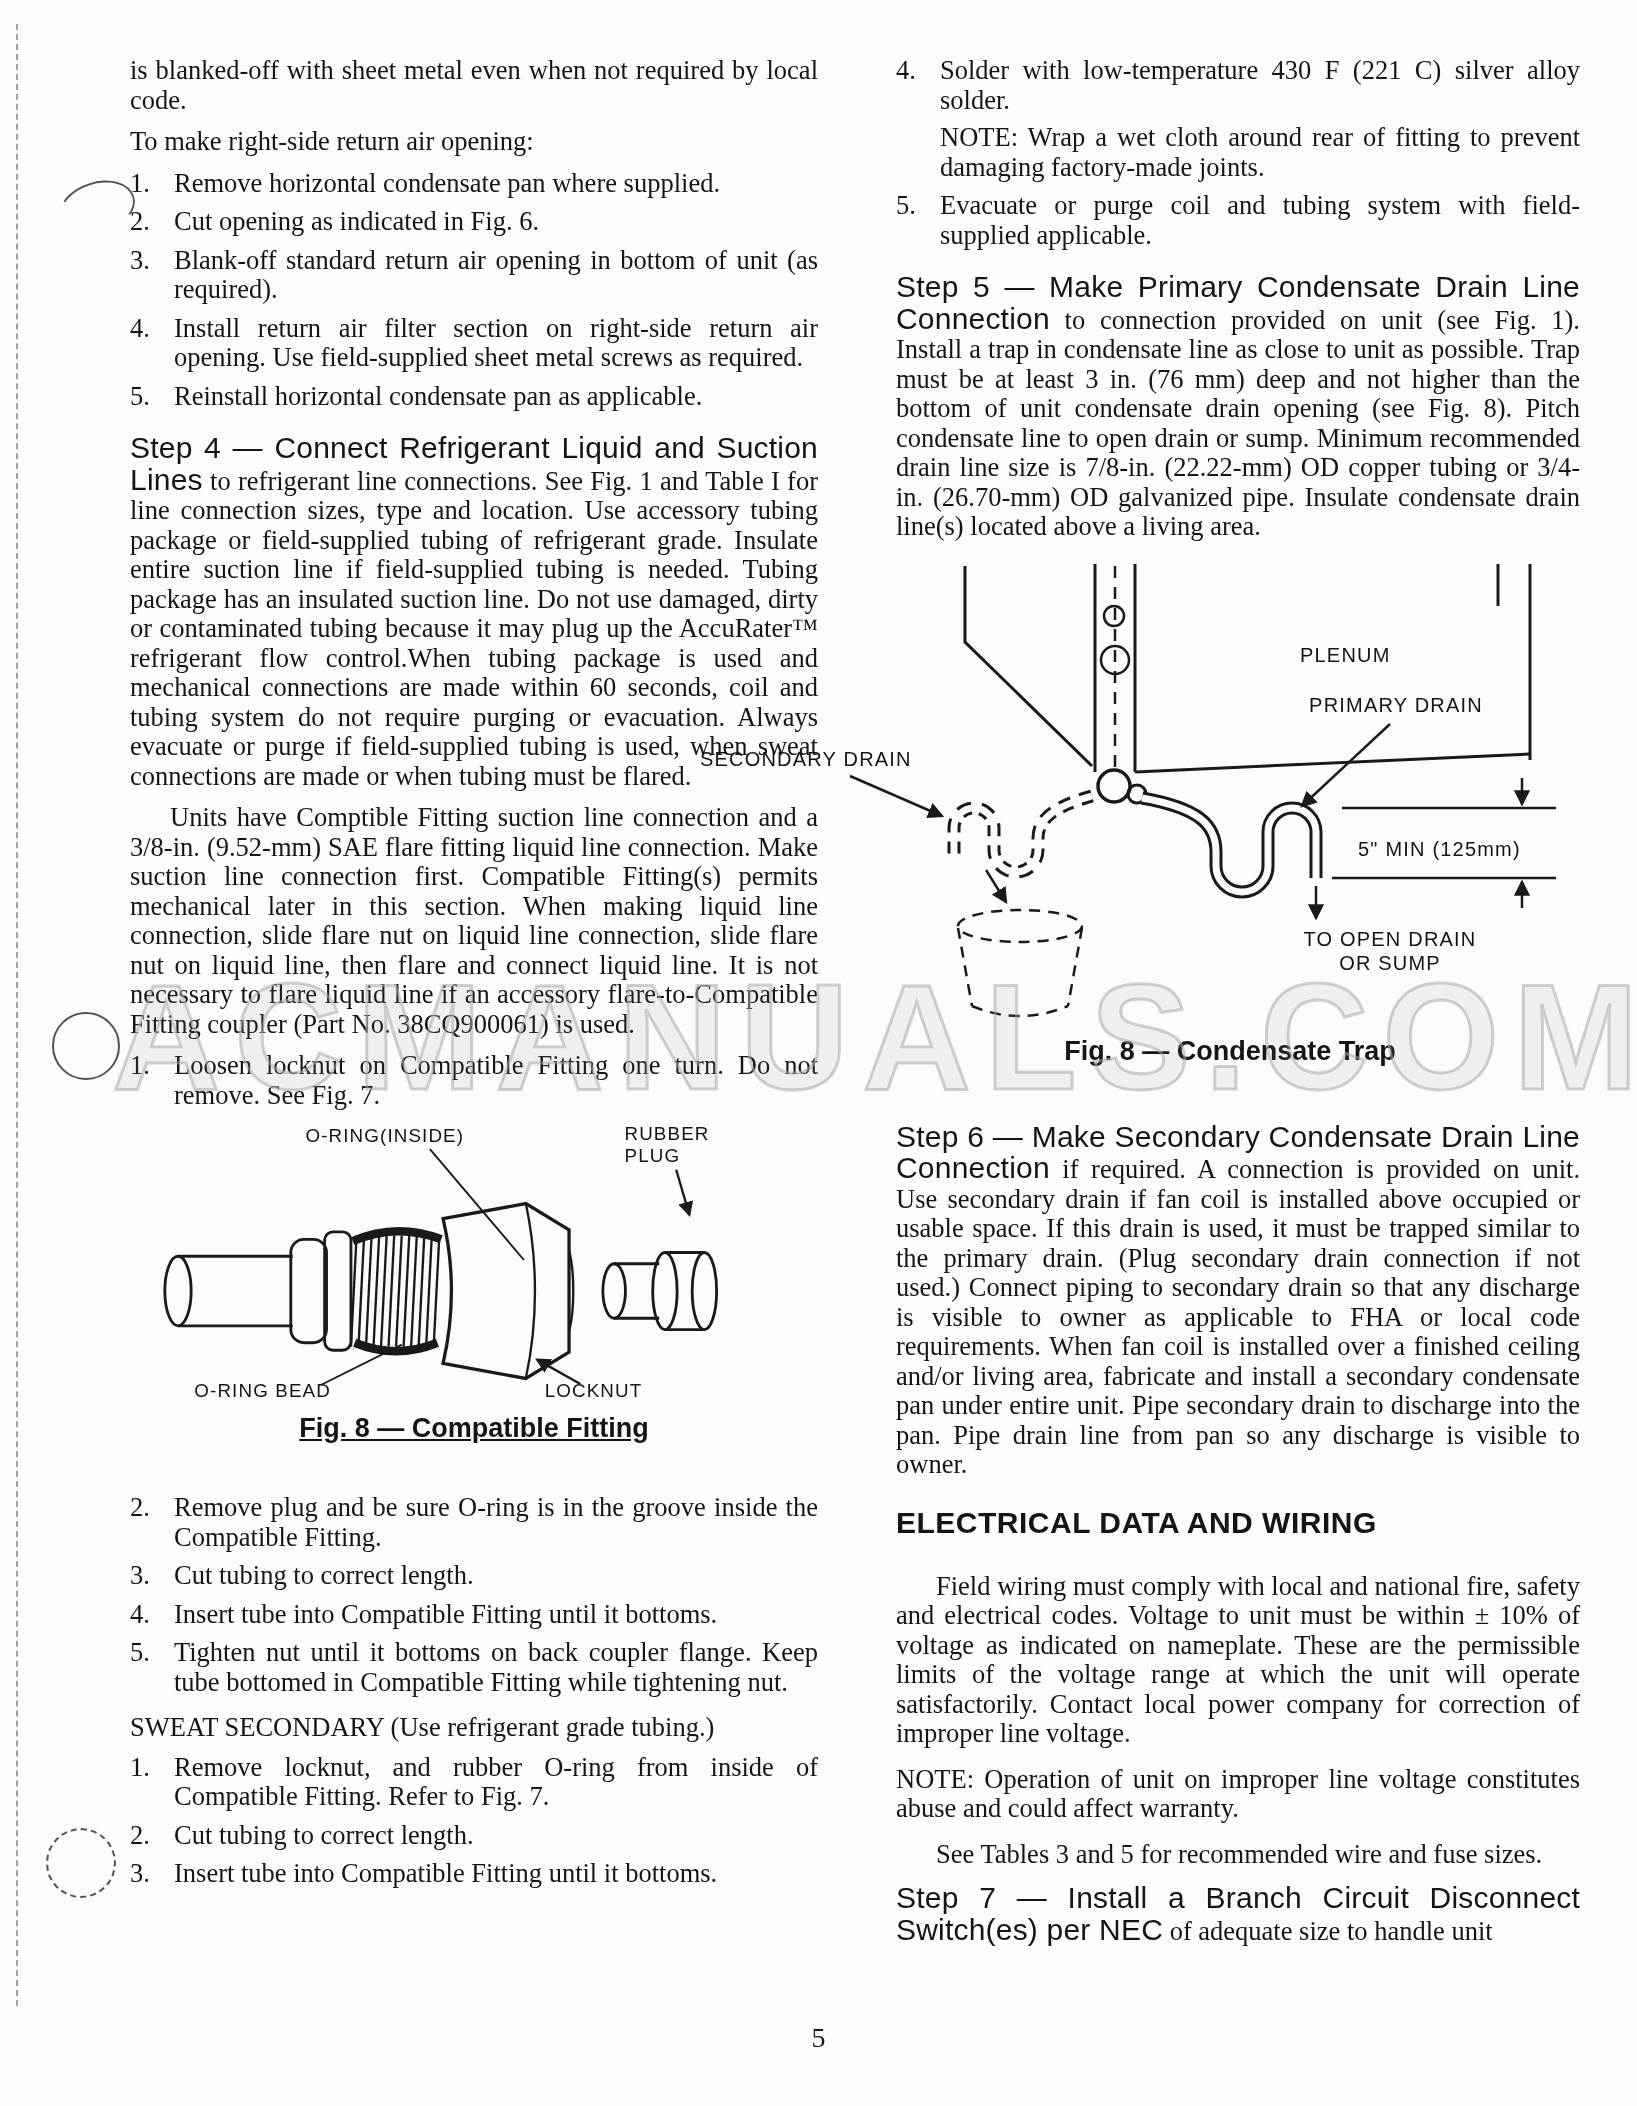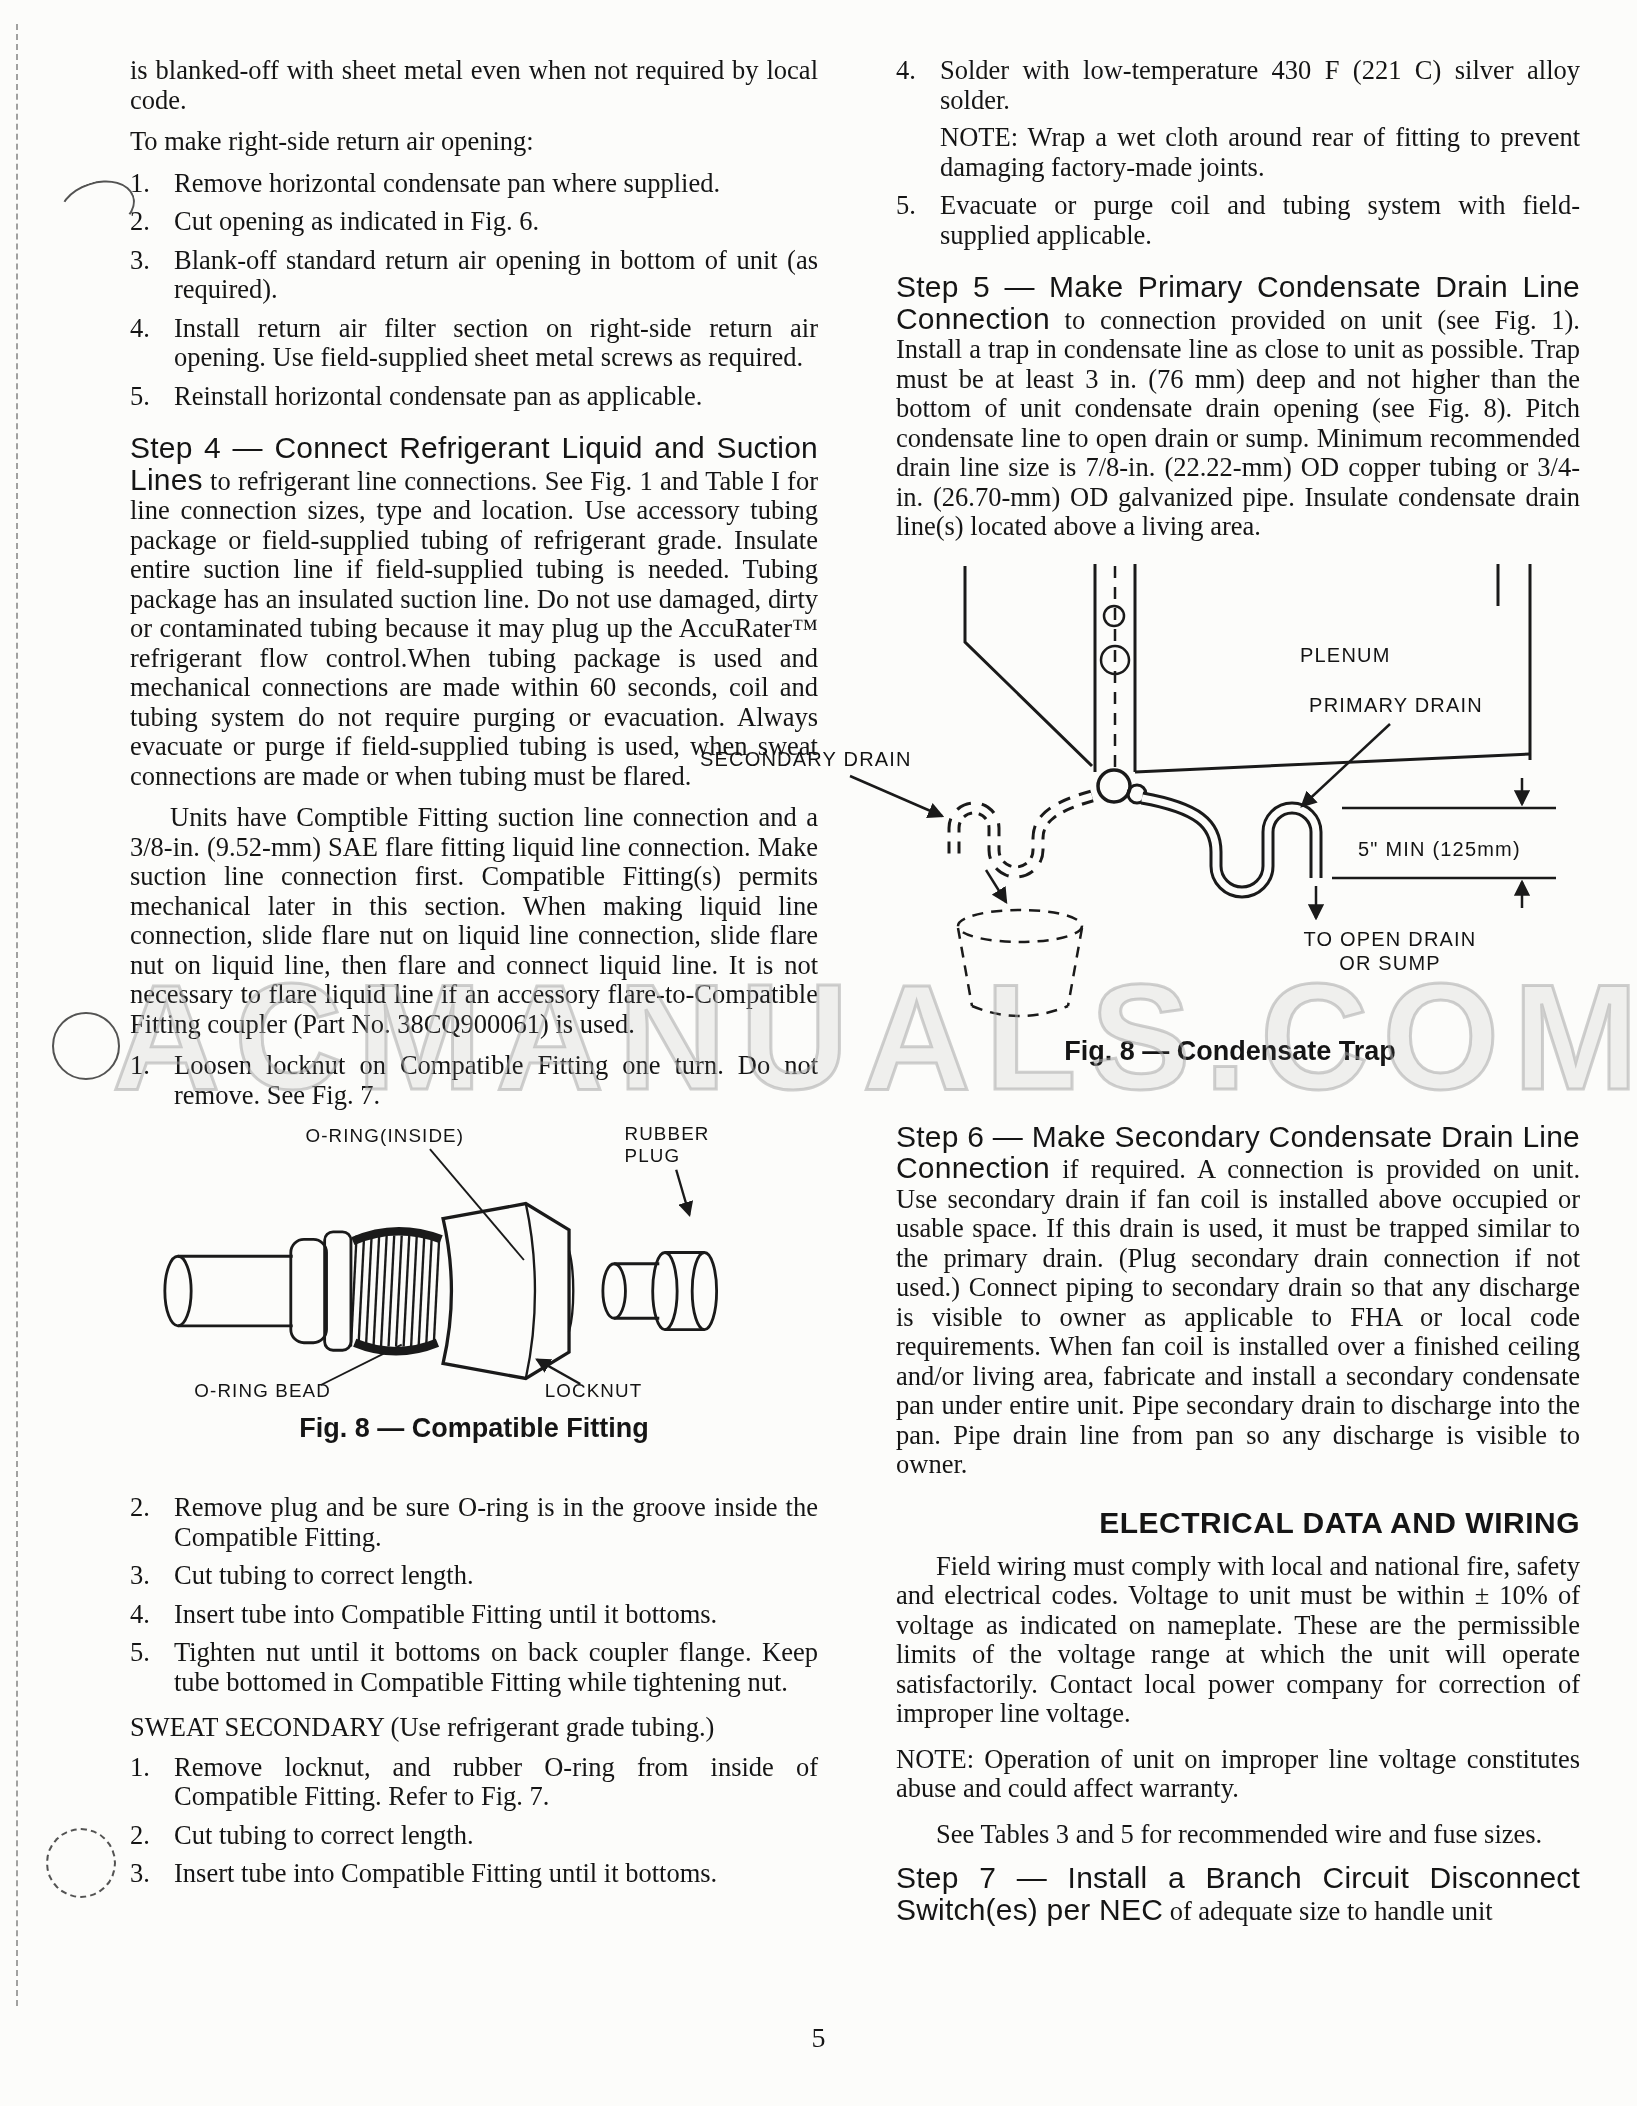--- a/index.html
+++ b/index.html
@@ -26,30 +26,30 @@
     flex:0 0 44px;
     font:26.5px/29.5px "Liberation Serif","DejaVu Serif",serif;
   }
   .li .tx{
     flex:1;text-align:justify;
     font:26.5px/29.5px "Liberation Serif","DejaVu Serif",serif;
   }
   .note-para{margin:8px 0 0 0;text-align:justify;
     font:26.5px/29.5px "Liberation Serif","DejaVu Serif",serif;}
 
-  .fig-wrap{margin:0 0 50px 0;}
+  .fig-wrap{margin:0 0 50px 0;text-decoration:underline;}
   .fig-caption{
     margin:8px 0 0 0;text-align:center;
     font:700 27px/30px "Liberation Sans","DejaVu Sans",sans-serif;
   }
   .fig8-wrap{width:880px;margin:6px 0 56px -206px;}
   .fig8-wrap .fig-caption{transform:translateX(100px);}
 
   .sec-head{
-    margin:26px 0 12px 0;text-align:right;
+    margin:26px 0 32px 0;text-align:left;
     font:700 30px/34px "Liberation Sans","DejaVu Sans",sans-serif;
     letter-spacing:0.5px;
   }
 
   svg text{
     font-family:"Liberation Sans","DejaVu Sans",sans-serif;
     font-size:20px;letter-spacing:1.2px;fill:#141414;
   }
   svg .stroke{stroke:#1a1a1a;fill:none;}
 

